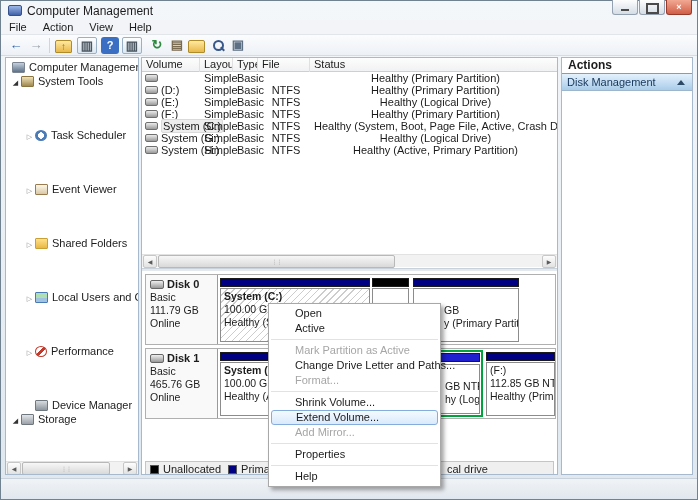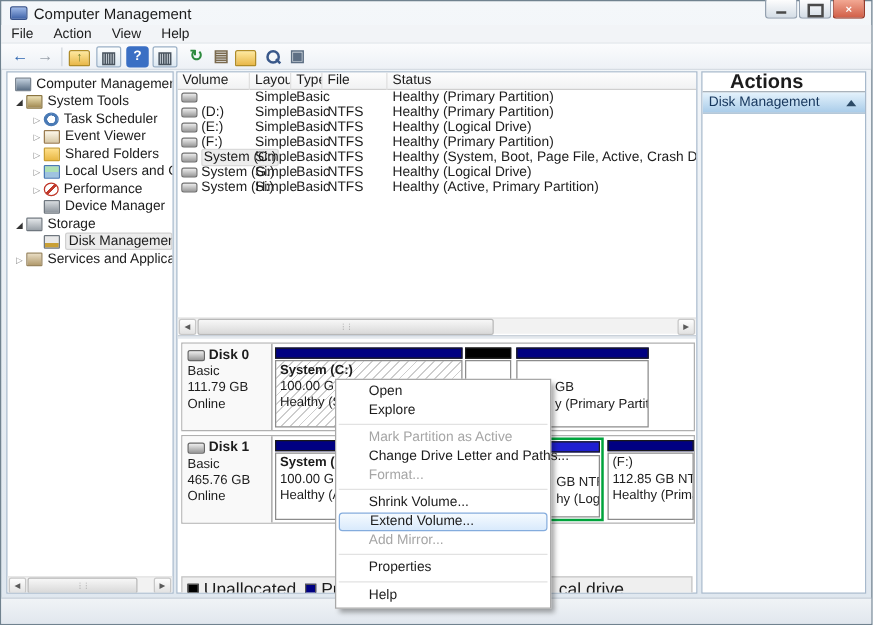--- a/index.html
+++ b/index.html
@@ -49,21 +49,21 @@
   .tree-pane{left:5px;top:57px;width:134px;height:418px;overflow:hidden;}
   .center-pane{left:141px;top:57px;width:417px;height:418px;overflow:hidden;}
   .actions-pane{left:561px;top:57px;width:132px;height:418px;overflow:hidden;}
   .statusbar{position:absolute;left:1px;right:1px;bottom:1px;height:21px;
     background:linear-gradient(#f0f3f6,#e1e7ee);border-top:1px solid #c9d1da;}
   
   .tree{position:absolute;left:0;top:2px;right:0;}
   .trow{display:flex;align-items:center;height:14px;font-size:11px;color:#1c1c1c;white-space:nowrap;}
   .trow.lvl0{padding-left:6px;}
   .trow.lvl1{padding-left:4px;}
-  .trow.lvl2{padding-left:18px;}
+  .trow.lvl2{padding-left:18px;margin-top:40px;}
   .exp{width:11px;text-align:center;flex:0 0 auto;}
   .exp.c::before{content:"▷";font-size:7px;color:#8a8a8a;}
   .exp.e::before{content:"◢";font-size:7px;color:#333;}
   .ti{width:13px;height:11px;flex:0 0 auto;margin-right:4px;border-radius:1px;border:1px solid #7a8591;}
   .ti-computer{background:linear-gradient(#c3d0de,#5d7187);}
   .ti-tools{background:linear-gradient(#efe3b6,#a08850);border-color:#8a743f;}
   .ti-clock{background:radial-gradient(circle at 50% 50%,#fff 45%,#4a7ab5 48%);border-color:#4a7ab5;border-radius:50%;width:12px;}
   .ti-log{background:linear-gradient(#fdf7ea,#d8c9a6);border-color:#9a7b4f;}
   .ti-folder{background:linear-gradient(#ffe08a,#e9b845);border-color:#c9a035;}
   .ti-users{background:linear-gradient(#aee0b4 50%,#9fc3e0 50%);border-color:#4a7ab5;}
@@ -78,21 +78,21 @@
   .hscroll{position:absolute;height:13px;background:#f2f2f2;border-top:1px solid #e2e2e2;}
   .sbtn{position:absolute;top:0;width:14px;height:13px;border:1px solid #c7c7c7;border-radius:2px;
     background:linear-gradient(#fdfdfd,#e2e2e2);font-size:6px;color:#5a5a5a;text-align:center;line-height:12px;}
   .sthumb{position:absolute;top:0;height:13px;border:1px solid #b8b8b8;border-radius:2px;
     background:linear-gradient(#f7f7f7,#d9d9d9);}
   .sthumb::after{content:"⋮⋮";display:block;text-align:center;font-size:6px;color:#9a9a9a;line-height:12px;letter-spacing:-1px;}
   
   .lv-header{position:absolute;left:0;top:0;right:0;height:14px;background:linear-gradient(#fdfdfd,#f1f2f3);
     border-bottom:1px solid #cfcfcf;font-size:11px;color:#1c1c1c;}
   .lv-hcell{position:absolute;top:0;height:14px;line-height:13px;padding-left:4px;border-right:1px solid #e0e0e0;overflow:hidden;}
-  .lv-rows{position:absolute;left:0;top:14px;right:0;}
+  .lv-rows{position:absolute;left:0;top:14px;right:0;text-align:center;}
   .lv-row{display:flex;height:12px;line-height:12px;font-size:11px;color:#1c1c1c;white-space:nowrap;}
   .c-vol{width:58px;padding-left:3px;display:flex;align-items:center;gap:3px;overflow:visible;flex:0 0 auto;}
   .c-lay{width:33px;padding-left:4px;flex:0 0 auto;}
   .c-typ{width:25px;padding-left:4px;flex:0 0 auto;}
   .c-fs{width:52px;padding-left:4px;flex:0 0 auto;}
   .c-st{padding-left:4px;overflow:hidden;flex:1 1 auto;}
   .drive-ico{width:13px;height:8px;border:1px solid #6f6f6f;border-radius:2px;flex:0 0 auto;
     background:linear-gradient(#ececec,#9a9a9a);}
   .volname{white-space:nowrap;}
   .volname.selq{background:#ededed;border:1px solid #dadada;border-radius:2px;padding:0 1px;}
@@ -108,37 +108,37 @@
   .part .bar.black{background:#000;}
   .part .body{position:absolute;left:0;right:0;top:10px;bottom:0;border:1px solid #8c8c8c;background:#fff;overflow:hidden;}
   .part.selected .body{background:repeating-linear-gradient(135deg,#fff 0 4px,#cdcdcd 4px 5px);}
   .part.logical{border:2px solid #00a33c;top:1px;height:67px;background:#fff;}
   .part.logical .bar{top:1px;left:1px;right:1px;background:#1f1fd0;}
   .part.logical .body{top:12px;left:1px;right:1px;bottom:1px;}
   .ptext{position:absolute;left:3px;top:1px;right:1px;font-size:10.5px;line-height:13px;white-space:nowrap;color:#1c1c1c;}
   .pl1{font-weight:bold;}
   .frag{position:absolute;font-size:10.5px;white-space:nowrap;color:#1c1c1c;}
   .legend{position:absolute;left:3px;right:3px;top:403px;height:16px;background:#efefef;
-    border:1px solid #c5c5c5;font-size:14px;color:#1c1c1c;}
+    border:1px solid #c5c5c5;font-size:11px;color:#1c1c1c;}
   .leg-items{position:absolute;left:4px;top:1px;display:flex;align-items:center;gap:7px;}
   .leg-item{display:flex;align-items:center;gap:4px;white-space:nowrap;}
   .sw{width:9px;height:9px;border:1px solid #555;}
   .sw-black{background:#000;}
   .sw-navy{background:#000082;}
   .leg-frag{position:absolute;left:301px;top:1px;white-space:nowrap;}
   
   .ctxmenu{position:absolute;left:268px;top:303px;width:173px;background:#fff;
     border:1px solid #a8a8a8;box-shadow:3px 3px 4px rgba(0,0,0,0.35);padding:2px 0;z-index:50;}
   .mi{height:15px;line-height:15px;font-size:11px;color:#1c1c1c;padding:0 8px 0 26px;white-space:nowrap;}
   .mi.disabled{color:#a6a6a6;}
   .mi.highlighted{margin:0 2px;padding-left:24px;border:1px solid #84acdd;border-radius:3px;
     background:linear-gradient(#f5fafe,#d9eafc);height:15px;line-height:13px;}
   .msep{height:1px;background:#e2e2e2;margin:3px 2px;}
   
-  .ap-title{height:16px;line-height:15px;font-weight:bold;font-size:16px;padding-left:22px;
+  .ap-title{height:16px;line-height:15px;font-weight:bold;font-size:12px;padding-left:6px;
     border-bottom:1px solid #8e9aa5;color:#1c1c1c;}
   .ap-group{position:relative;height:17px;line-height:16px;font-size:11px;color:#16365c;padding-left:5px;
     background:linear-gradient(#e4f2fc,#a9cce9);border-bottom:1px solid #9db6cc;}
   .chev-up{position:absolute;right:7px;top:6px;width:0;height:0;
     border-left:4px solid transparent;border-right:4px solid transparent;border-bottom:5px solid #2c4a66;}
   .ap-more{position:relative;height:16px;line-height:15px;font-size:11px;color:#1c1c1c;
     padding-left:34px;border-bottom:1px solid #ececec;}
   .arr-right{position:absolute;right:5px;top:0;font-size:10px;color:#222;}
 </style>
 </head>
@@ -422,21 +422,21 @@
   <div class="ap-group">
     <span>Disk Management</span>
     <span class="chev-up"></span>
   </div>
 </div>
 
 <div class="statusbar"></div>
 
 <div class="ctxmenu">
   <div class="mi">Open</div>
-  <div class="mi">Explore</div>
+  <div class="mi">Active</div>
   <div class="msep"></div>
   <div class="mi disabled">Mark Partition as Active</div>
   <div class="mi">Change Drive Letter and Paths...</div>
   <div class="mi disabled">Format...</div>
   <div class="msep"></div>
   <div class="mi">Shrink Volume...</div>
   <div class="mi highlighted">Extend Volume...</div>
   <div class="mi disabled">Add Mirror...</div>
   <div class="msep"></div>
   <div class="mi">Properties</div>

